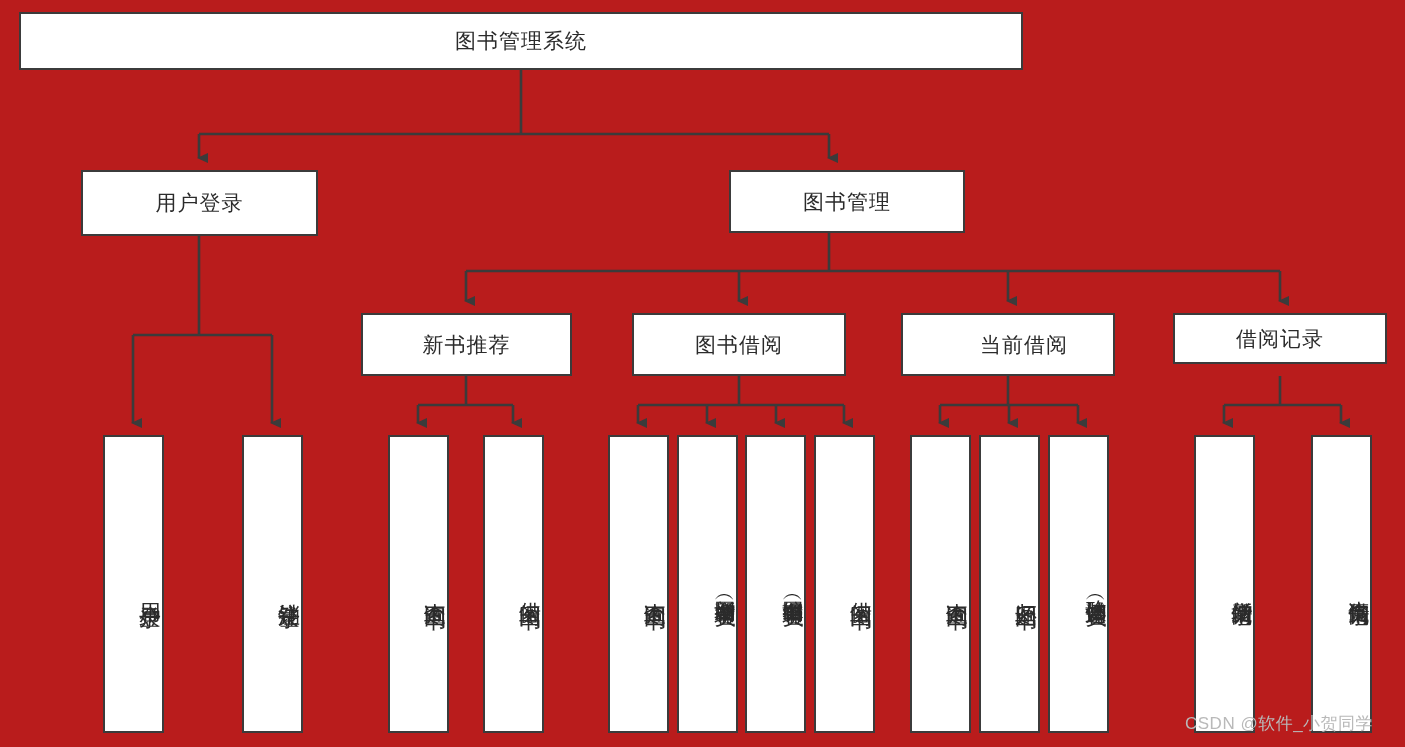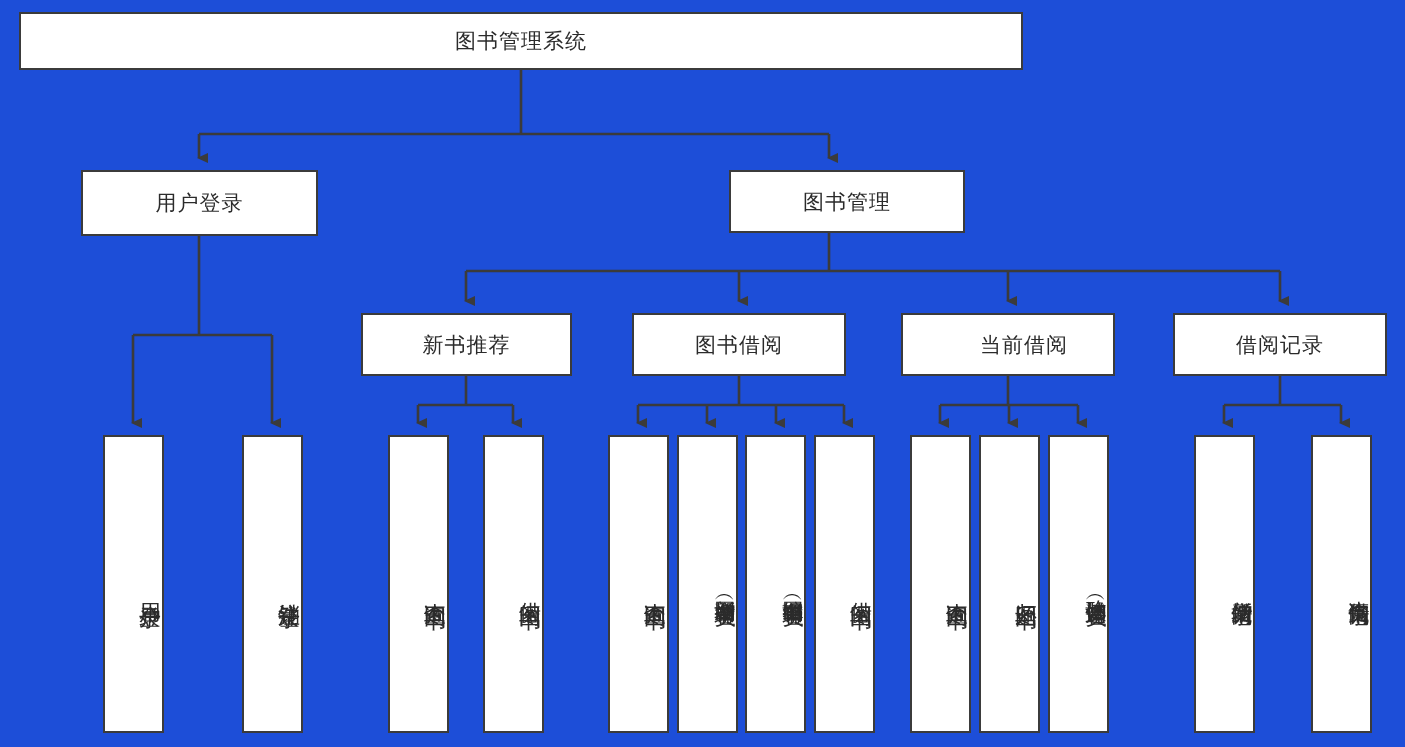--- a/index.html
+++ b/index.html
@@ -7,21 +7,21 @@
     padding: 0;
     background: #ffffff;
   }
   body {
     font-family: "Liberation Sans", "DejaVu Sans", sans-serif;
   }
   #stage {
     position: relative;
     width: 1405px;
     height: 747px;
-    background: #1d4ed8;
+    background: #b91c1c;
     overflow: hidden;
   }
   #wires {
     position: absolute;
     left: 0;
     top: 0;
     width: 1405px;
     height: 747px;
     pointer-events: none;
   }
@@ -121,34 +121,35 @@
   </svg>
 
   <div class="node h" style="left:19px; top:12px; width:1004px; height:58px;">图书管理系统</div>
 
   <div class="node h" style="left:81px; top:170px; width:237px; height:66px;">用户登录</div>
   <div class="node h" style="left:711px; top:170px; width:236px; height:63px;margin-left:18px;">图书管理</div>
 
   <div class="node h" style="left:632px; top:313px; width:214px; height:63px;">图书借阅</div>
   <div class="node h" style="left:361px; top:313px; width:211px; height:63px;">新书推荐</div>
   <div class="node h" style="left:901px; top:313px; width:214px; height:63px;padding-left:32px;">当前借阅</div>
-  <div class="node h" style="left:1173px; top:313px; width:214px; height:63px;">借阅记录</div>
+  <div class="node h" style="left:1173px; top:313px; width:214px; height:51px;">借阅记录</div>
 
   <div class="node v" style="left:103px; top:435px; width:61px; height:298px;">用户登录</div>
   <div class="node v" style="left:242px; top:435px; width:61px; height:298px;">注销登录</div>
 
   <div class="node v" style="left:388px; top:435px; width:61px; height:298px;">查询图书</div>
   <div class="node v" style="left:483px; top:435px; width:61px; height:298px;">借阅图书</div>
 
   <div class="node v" style="left:608px; top:435px; width:61px; height:298px;">查询图书</div>
   <div class="node v tall" style="left:677px; top:435px; width:61px; height:298px;">新增图书（管理员）</div>
   <div class="node v tall" style="left:745px; top:435px; width:61px; height:298px;">编辑图书（管理员）</div>
   <div class="node v" style="left:814px; top:435px; width:61px; height:298px;">借阅图书</div>
 
   <div class="node v" style="left:910px; top:435px; width:61px; height:298px;">查询图书</div>
   <div class="node v" style="left:979px; top:435px; width:61px; height:298px;">归还图书</div>
   <div class="node v tall" style="left:1048px; top:435px; width:61px; height:298px;">确认归还（管理员）</div>
 
   <div class="node v tall" style="left:1194px; top:435px; width:61px; height:298px;">新增借阅记录</div>
   <div class="node v tall" style="left:1311px; top:435px; width:61px; height:298px;">查询借阅记录</div>
 
+  <div class="watermark">CSDN @软件_小贺同学</div>
 
 </div>
 
 </body></html>

